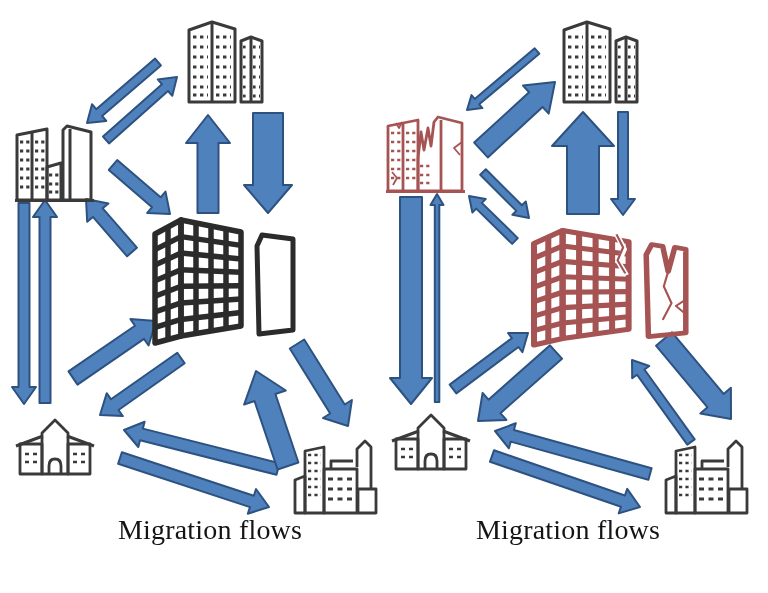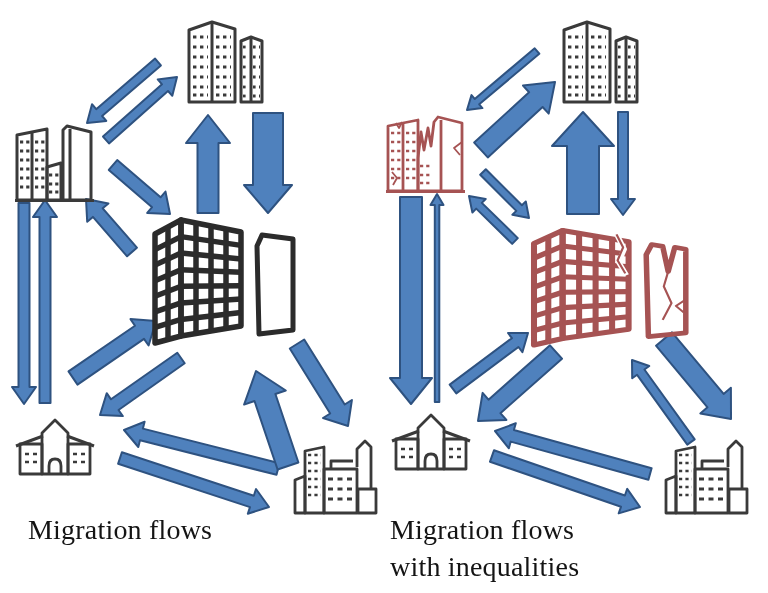--- a/index.html
+++ b/index.html
@@ -12,21 +12,21 @@
   .flow-arrow{
     fill:var(--arrow_fill,#4f81bd);
     stroke:var(--arrow_stroke,#2e5280);
     stroke-width:2;
     stroke-linejoin:round;
   }
   .icon-heavy{color:var(--building_dark,#2b2b2b);}
   .icon-thin{color:var(--building_outline,#3a3a3a);}
   .icon-red{color:var(--building_red,#a65353);}
   .caption{
-    position:absolute;top:511px;
+    position:absolute;top:511px;text-align:center;
     font-size:28px;line-height:37px;color:var(--text_color,#141414);
     letter-spacing:0.2px;
   }
   .caption-left{left:28px;width:364px;}
   .caption-right{left:390px;width:356px;}
 </style>
 </head>
 <body>
 
 <div class="canvas">
@@ -259,15 +259,14 @@
     <use href="#icon-house" x="392" y="413" class="icon-thin"></use>
     <use href="#icon-city" x="666" y="438" class="icon-thin"></use>
   </g>
 </svg>
 
 <div class="caption caption-left">
   <div>Migration flows</div>
 </div>
 <div class="caption caption-right">
   <div>Migration flows</div>
-  <div>with inequalities</div>
 </div>
 </div>
 
 </body></html>

